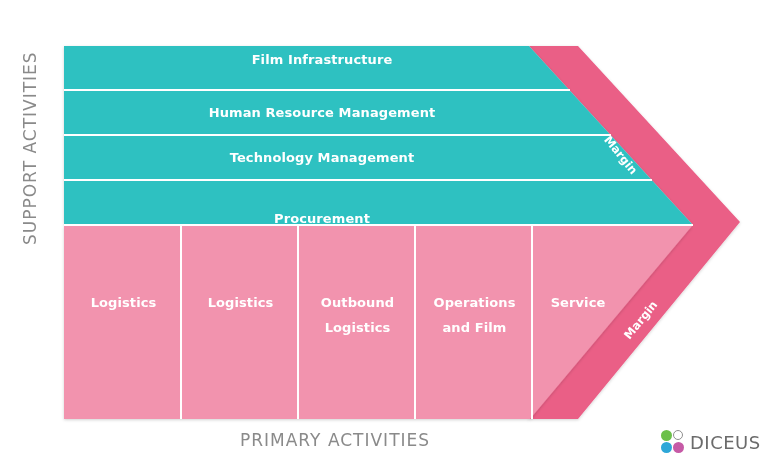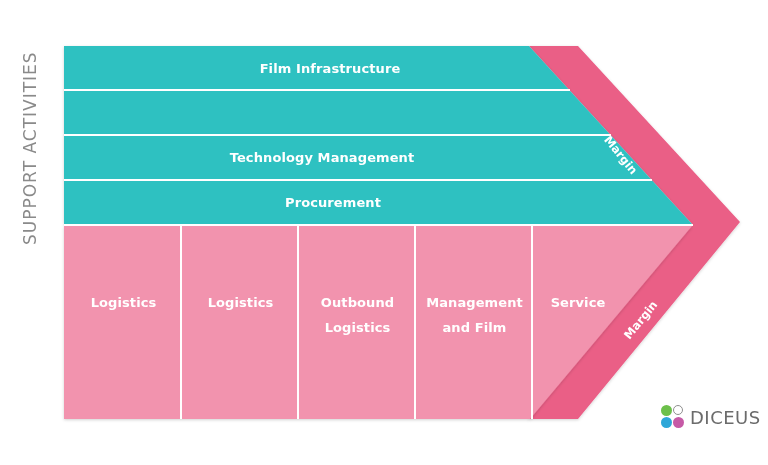--- a/index.html
+++ b/index.html
@@ -21,21 +21,21 @@
       left: 20px; top: 245px; transform-origin: 0 0; transform: rotate(-90deg);
       white-space: nowrap;
     }
     .axis-primary { left: 240px; top: 430px; white-space: nowrap; }
     .margin-label {
       position: absolute; color: #ffffff; font-weight: bold; font-size: 11.5px;
       white-space: nowrap;
     }
     .margin-top { left: 612px; top: 133px; transform: rotate(51deg); transform-origin: 0 0; }
     .margin-bottom { left: 621px; top: 333px; transform: rotate(-51deg); transform-origin: 0 0; }
-    .logo { position: absolute; left: 660px; top: 404px; height: 26px; display: flex; align-items: center; justify-content: center; }
+    .logo { position: absolute; left: 660px; top: 429px; height: 26px; display: flex; align-items: center; justify-content: center; }
     .logo-mark { width: 26px; height: 26px; position: relative; margin-right: 4px; }
     .logo-mark span { position: absolute; width: 11px; height: 11px; border-radius: 50%; }
     .logo-text { font-size: 18px; color: #6b6b6b; letter-spacing: 0.5px; font-family: "DejaVu Sans", sans-serif; }
   </style>
 </head>
 <body>
 
 <div class="stage">
 
   <svg class="diagram" width="768" height="465" viewBox="0 0 768 465">
@@ -56,38 +56,40 @@
     <line x1="64" y1="180" x2="652" y2="180" stroke="#ffffff" stroke-width="2"></line>
     <line x1="64" y1="225" x2="693" y2="225" stroke="#ffffff" stroke-width="2"></line>
 
     <line x1="181" y1="226" x2="181" y2="419" stroke="#ffffff" stroke-width="2"></line>
     <line x1="298" y1="226" x2="298" y2="419" stroke="#ffffff" stroke-width="2"></line>
     <line x1="415" y1="226" x2="415" y2="419" stroke="#ffffff" stroke-width="2"></line>
     <line x1="532" y1="226" x2="532" y2="419" stroke="#ffffff" stroke-width="2"></line>
   </svg>
 
   <div class="axis-label axis-support">SUPPORT ACTIVITIES</div>
+  <div class="axis-label axis-primary">PRIMARY ACTIVITIES</div>
 
-  <div class="row-label" style="top:47px;padding-left:8px;">Film Infrastructure</div>
+  <div class="row-label" style="top:38px;">Film Infrastructure</div>
+  <div class="row-label" style="top:91px;">Human Resource Management</div>
   <div class="row-label" style="top:136px;">Technology Management</div>
-  <div class="row-label" style="top:181px;margin-left:11px;">Procurement</div>
+  <div class="row-label" style="top:197px;">Procurement</div>
 
   <div class="col-label" style="left:66px;">
     <div>Logistics</div>
   </div>
   <div class="col-label" style="left:183px;">
     <div>Logistics</div>
     <div></div>
   </div>
   <div class="col-label" style="left:300px;">
     <div>Outbound</div>
     <div>Logistics</div>
   </div>
   <div class="col-label" style="left:417px;">
-    <div>Management</div>
+    <div>Operations</div>
     <div>and Film</div>
   </div>
   <div class="col-label" style="left:520px; width:116px;">
     <div>Service</div>
     <div></div>
   </div>
 
   <div class="margin-label margin-top">Margin</div>
   <div class="margin-label margin-bottom">Margin</div>
 

